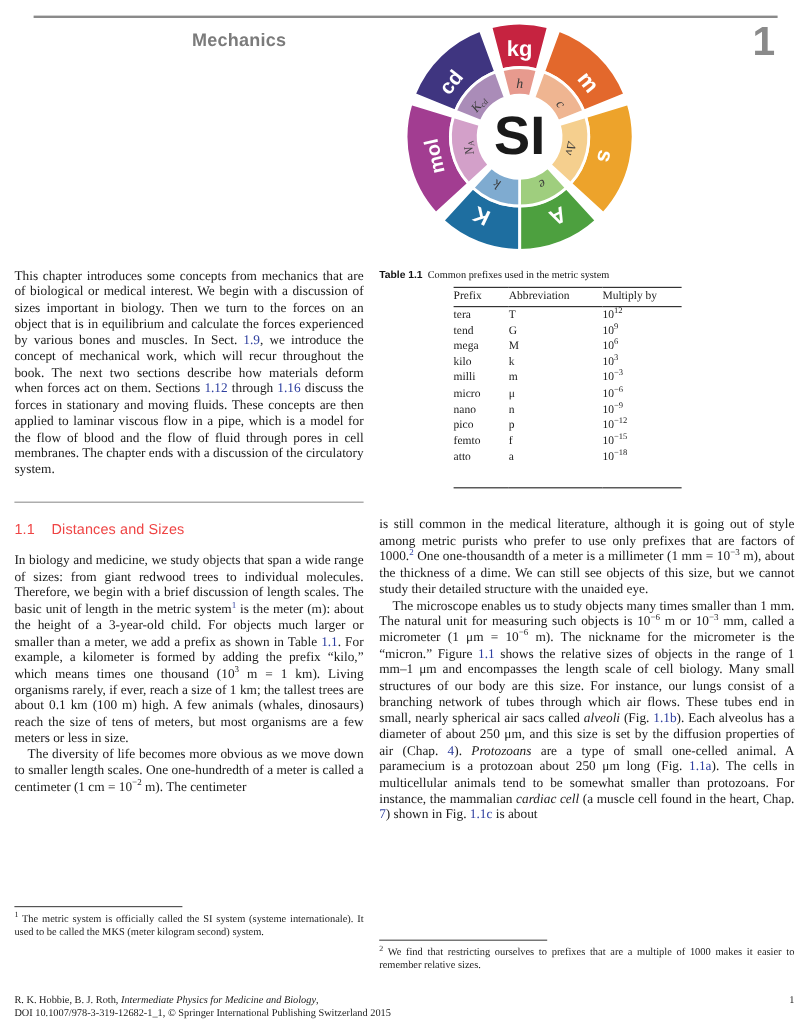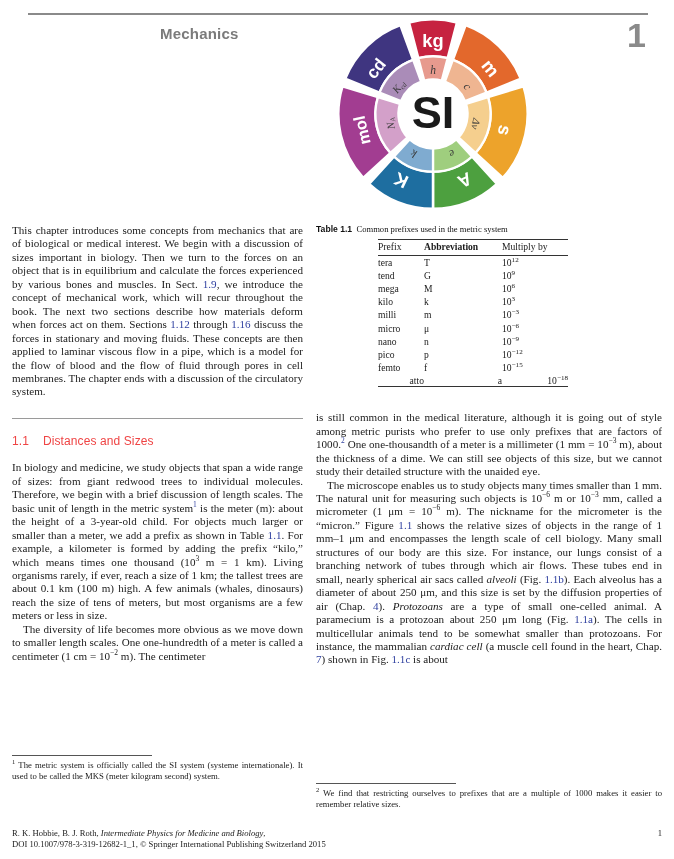--- a/index.html
+++ b/index.html
@@ -144,24 +144,24 @@
     padding: 1px 0 2.5px 0;
     border-top: 1.1px solid #333;
     border-bottom: .9px solid #333;
     white-space: nowrap;
   }
   table.prefixes td {
     padding: 1.1px 0 1.1px 0;
     white-space: nowrap;
     vertical-align: baseline;
   }
-  table.prefixes tr.last td { padding-bottom: 0; text-align: right; }
+  table.prefixes tr.last td { padding-bottom: 20px; }
   table.prefixes tbody { border-bottom: 1.1px solid #333; }
   table.prefixes .c-prefix { width: 46px; }
-  table.prefixes .c-abbr   { width: 78px; font-weight: bold; }
+  table.prefixes .c-abbr   { width: 78px; }
   table.prefixes .c-mult   { width: 66px; }
   table.prefixes sup { font-size: 7.1px; vertical-align: super; line-height: 0; }
 
   
   .footnote-rule {
     width: 140px;
     height: 1px;
     background: #555;
     margin-bottom: 4px;
   }

